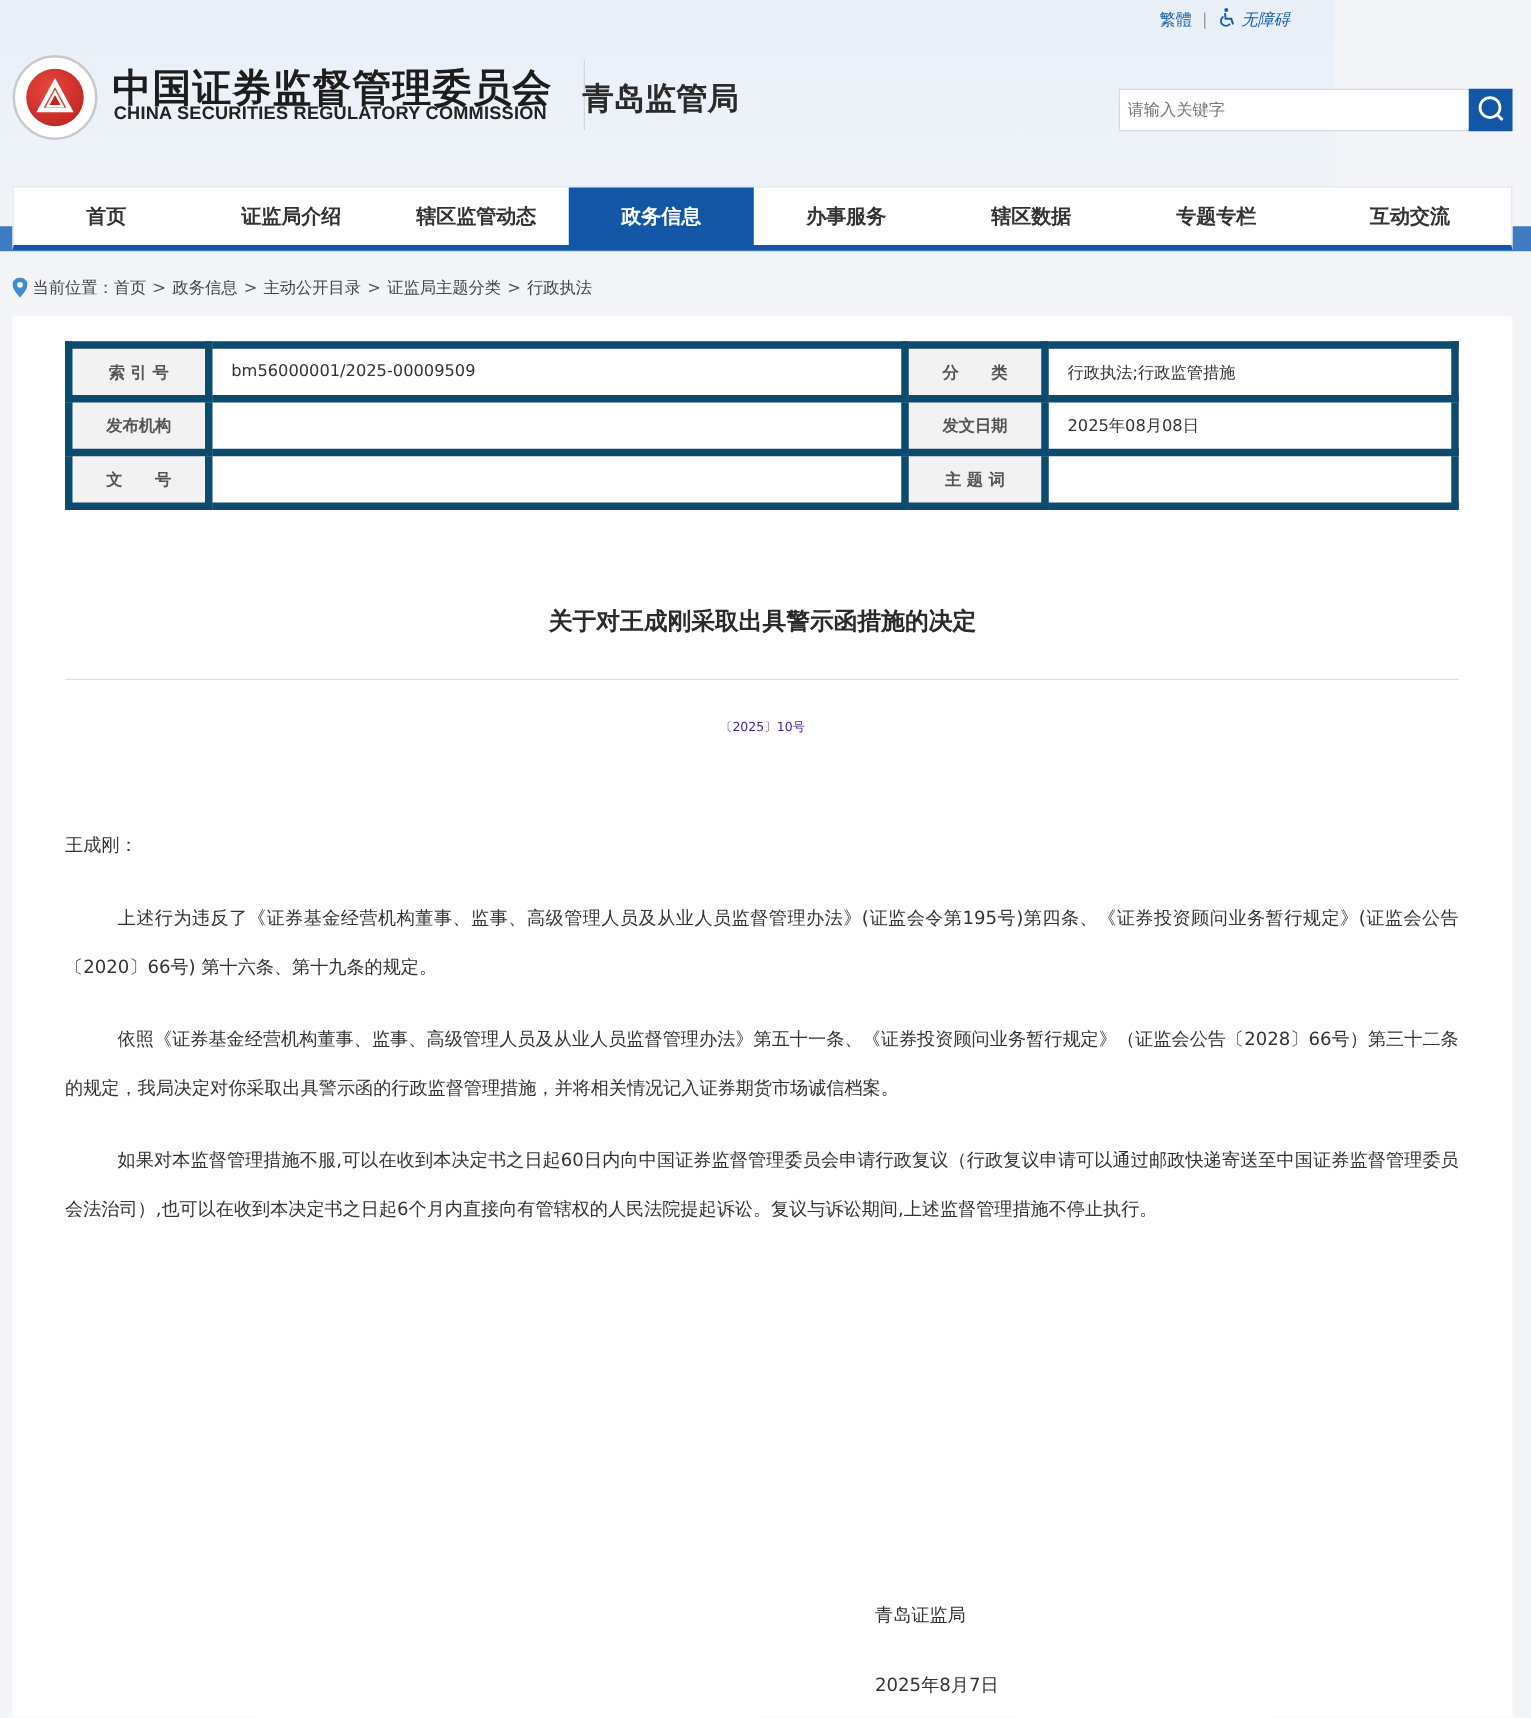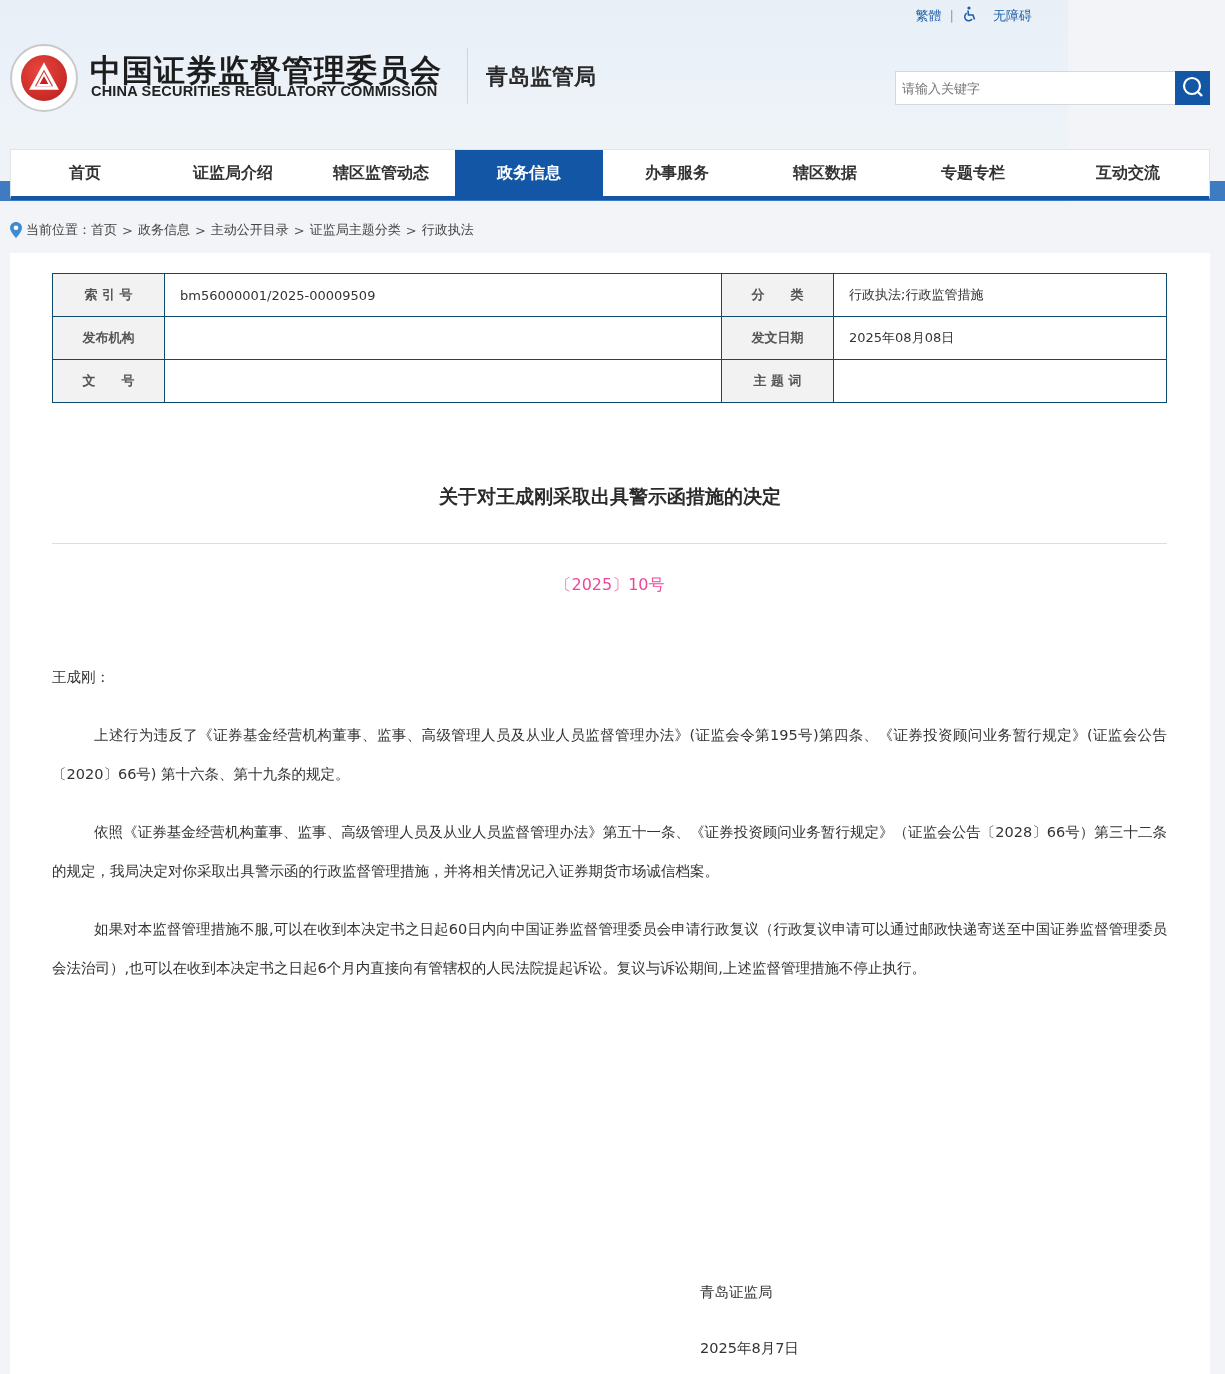--- a/index.html
+++ b/index.html
@@ -12,21 +12,21 @@
   }
   .header {
     position: absolute; left: 0; top: 0; width: 1068px; height: 205px;
     background: linear-gradient(180deg, #e8eff7 0%, #eef3f9 60%, #f0f3f7 100%);
   }
   .top-links {
     position: absolute; right: 36px; top: 6px; font-size: 13px; color: #1a5ea8;
     display: flex; align-items: center; gap: 8px;
   }
   .top-links .sep { color: #999; }
-  .top-links .a11y { display: flex; align-items: center; gap: 15px; }
+  .top-links .a11y { display: flex; align-items: center; gap: 3px; font-style: italic; }
   .logo {
     position: absolute; left: 10px; top: 44px; width: 68px; height: 68px;
     border-radius: 50%; background: #fff; border: 2px solid #c9c9c9;
     display: flex; align-items: center; justify-content: center;
   }
   .logo .inner {
     width: 46px; height: 46px; border-radius: 50%;
     background: radial-gradient(circle at 40% 35%, #e8473f, #b91d1a);
     display: flex; align-items: center; justify-content: center;
   }
@@ -36,21 +36,21 @@
   }
   .brand-en {
     position: absolute; left: 91px; top: 83px; font-size: 14.5px; font-weight: bold;
     color: #222; white-space: nowrap; letter-spacing: 0.2px;
     font-family: "Liberation Sans", sans-serif;
   }
   .brand-divider {
     position: absolute; left: 467px; top: 48px; width: 1px; height: 56px; background: #cfd6de;
   }
   .brand-sub {
-    position: absolute; left: 486px; top: 62px; font-size: 22px; font-weight: bold; color: #2b2b2b;
+    position: absolute; left: 466px; top: 62px; font-size: 25px; font-weight: bold; color: #2b2b2b;
     white-space: nowrap;
   }
   .search {
     position: absolute; left: 895px; top: 71px; width: 315px; height: 34px; display: flex;
   }
   .search input {
     flex: 1; height: 34px; border: 1px solid #d3d9e0; border-right: none; background: #fff;
     padding-left: 6px; font-size: 13px; color: #666; outline: none;
     font-family: "DejaVu Sans", sans-serif;
   }
@@ -81,37 +81,37 @@
   .breadcrumb .crumb { cursor: pointer; }
   .breadcrumb .gt { margin: 0 5px; color: #555; }
   .content {
     position: absolute; left: 10px; top: 253px; width: 1200px; height: 1121px; background: #fff;
   }
   .meta-table {
     position: absolute; left: 42px; top: 20px; width: 1115px; border-collapse: collapse;
     font-size: 13px;
   }
   .meta-table td {
-    border: 1px solid #0c4a6e; height: 43px; padding: 0 15px; color: #333;
+    border: 6px solid #0c4a6e; height: 43px; padding: 0 15px; color: #333;
   }
   .meta-table td.label {
     background: #f2f2f2; color: #555; font-weight: bold; text-align: center; width: 112px;
     padding: 0;
   }
   .meta-table td.label2 { width: 112px; }
   .meta-table td.val-left { width: 557px; }
   .doc-title {
     position: absolute; left: 0; width: 1200px; top: 231px; text-align: center;
     font-size: 19px; font-weight: bold; color: #2a2a2a;
   }
   .hr {
     position: absolute; left: 42px; top: 290px; width: 1115px; height: 1px; background: #dedede;
   }
   .doc-no {
-    position: absolute; left: 0; width: 1200px; top: 322px; text-align: center; font-size: 16px; color: #ec4899;
+    position: absolute; left: 0; width: 1200px; top: 322px; text-align: center; font-size: 10px; color: #4c1d95;
   }
   .body-text {
     position: absolute; left: 42px; top: 405px; width: 1115px; font-size: 14.5px; color: #333;
     line-height: 39px;
   }
   .body-text p { margin-bottom: 19px; text-align: justify; }
   .body-text p.indent { text-indent: 2.9em; }
   .sign {
     position: absolute; left: 690px; font-size: 14.5px; color: #333;
   }

